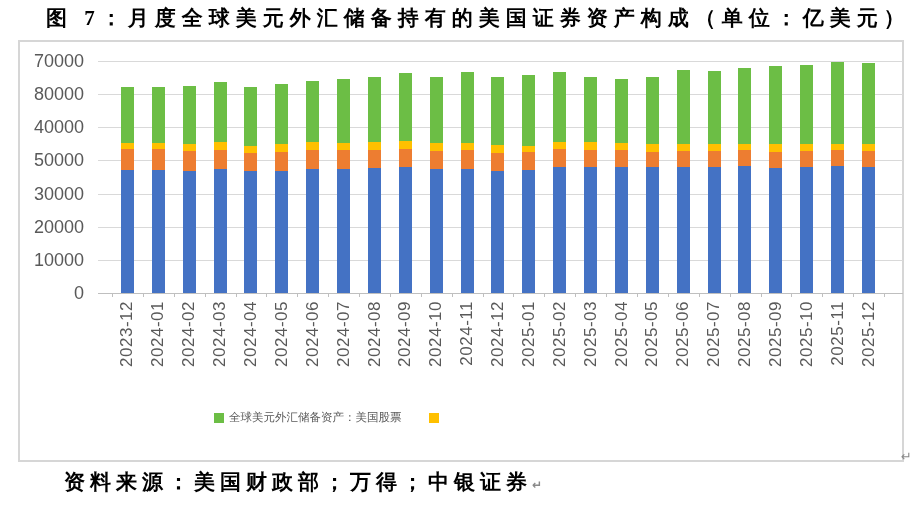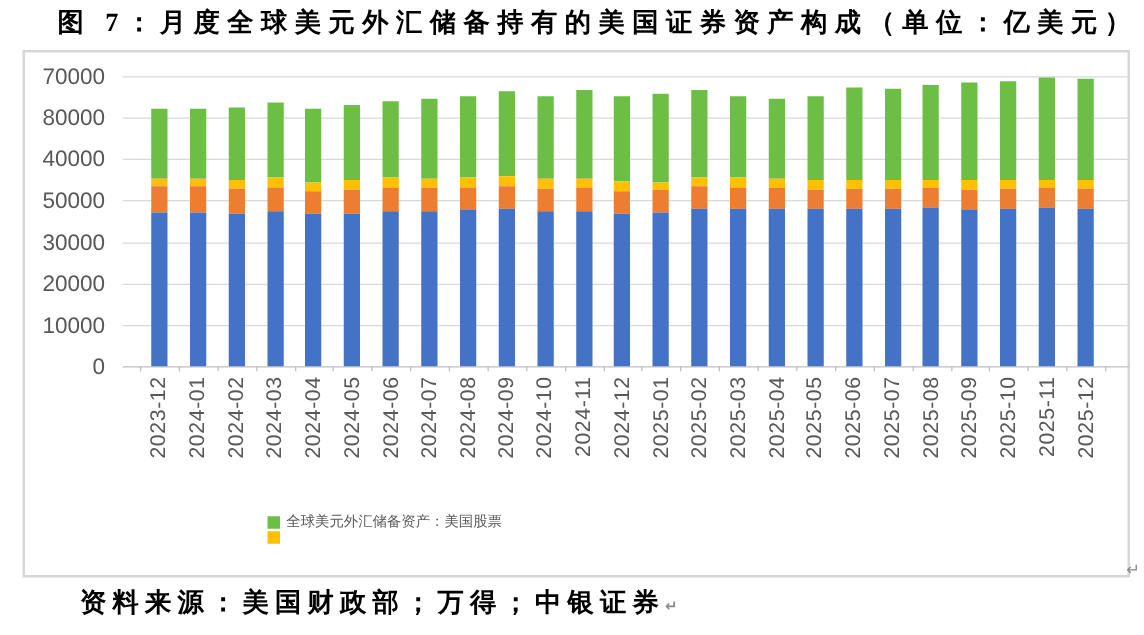--- a/index.html
+++ b/index.html
@@ -30,21 +30,21 @@
   .seg{width:13px;}
   .tick{position:absolute;width:1px;height:4px;background:#bfbfbf;top:232px;}
   .ylab{
     position:absolute;left:2px;width:62px;text-align:right;
     font-size:18px;color:#595959;line-height:18px;
   }
   .xlab{
     position:absolute;top:259px;writing-mode:vertical-rl;transform:rotate(180deg);
     font-size:17px;color:#595959;letter-spacing:0.5px;white-space:nowrap;
   }
-  .legend-row{position:absolute;left:194px;display:flex;flex-direction:column;}
+  .legend-row{position:absolute;left:194px;display:flex;}
   .legend-row.r1{top:368px;}
   .legend-row.r2{top:393px;}
   .legend-item{display:flex;align-items:center;min-width:215px;}
   .swatch{width:10px;height:10px;margin-right:5px;flex:none;}
   .legend-label{font-size:11.5px;color:#595959;white-space:nowrap;}
   .source{
     position:absolute;left:64px;top:468px;
     font-family:"Liberation Serif",serif;font-weight:bold;font-size:21px;
     letter-spacing:5px;color:#000;white-space:nowrap;
   }

